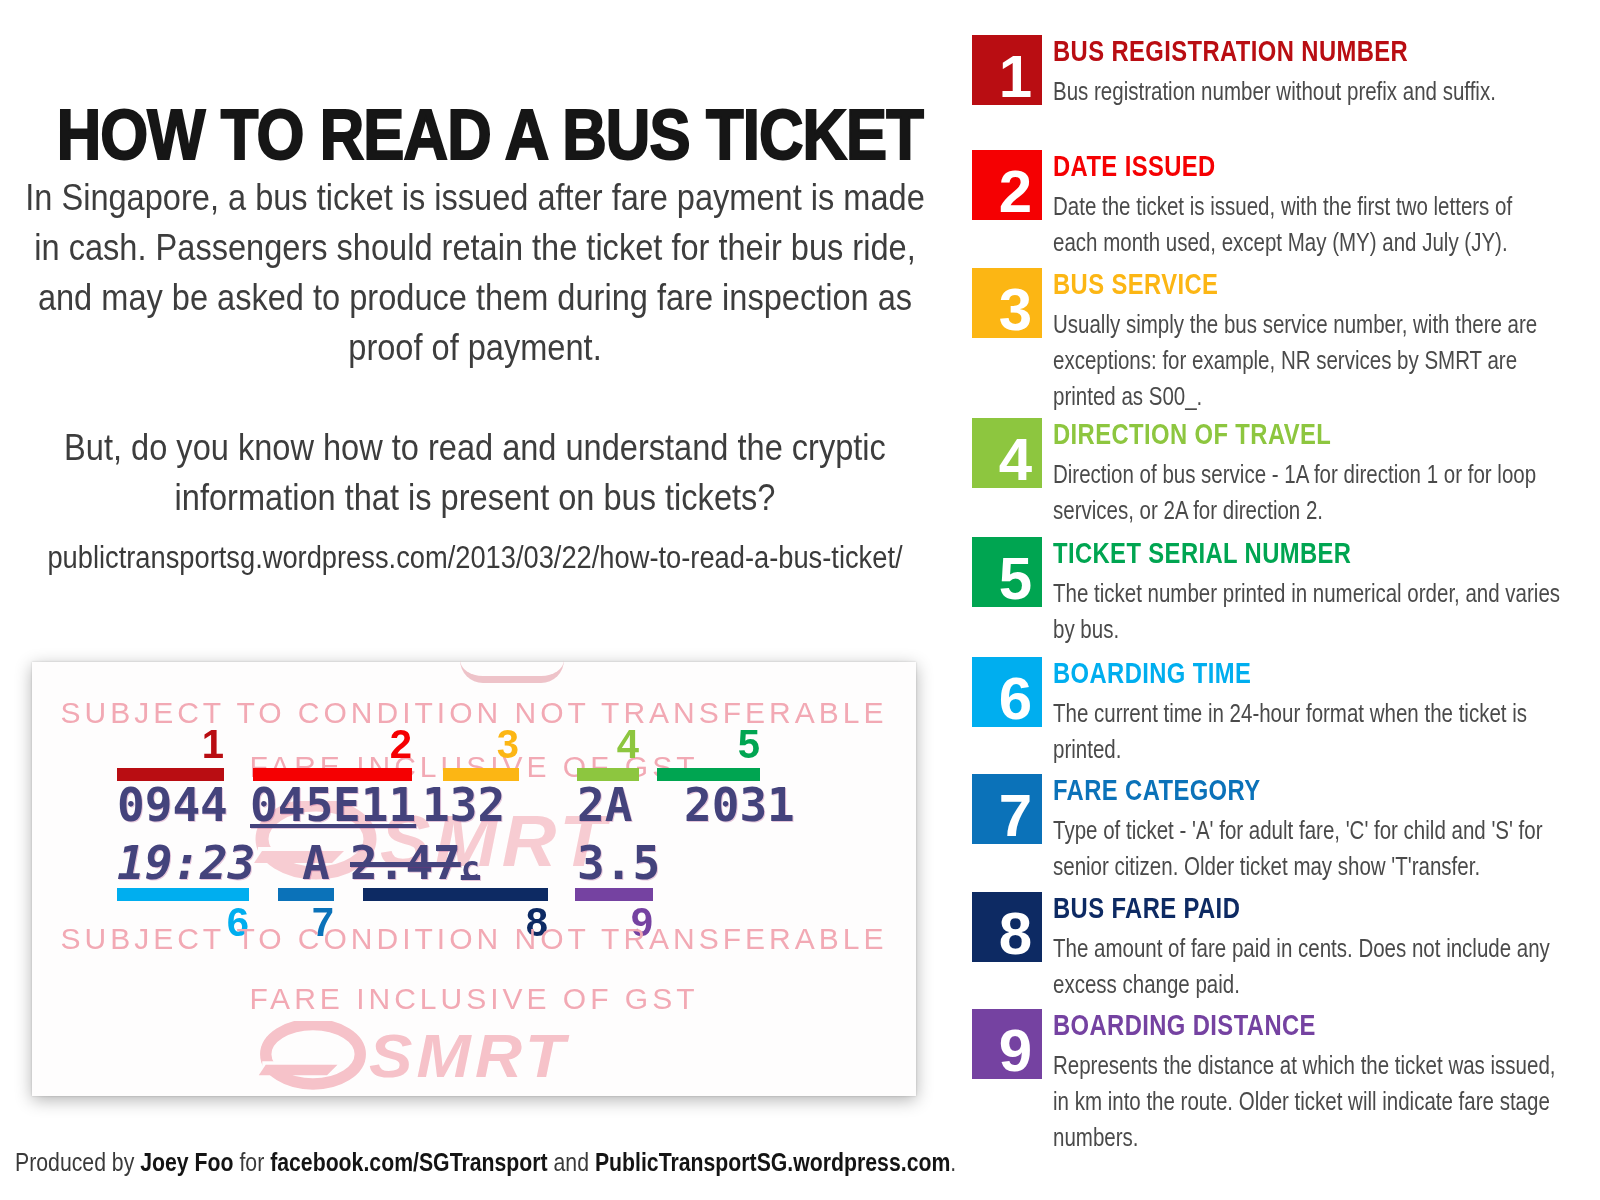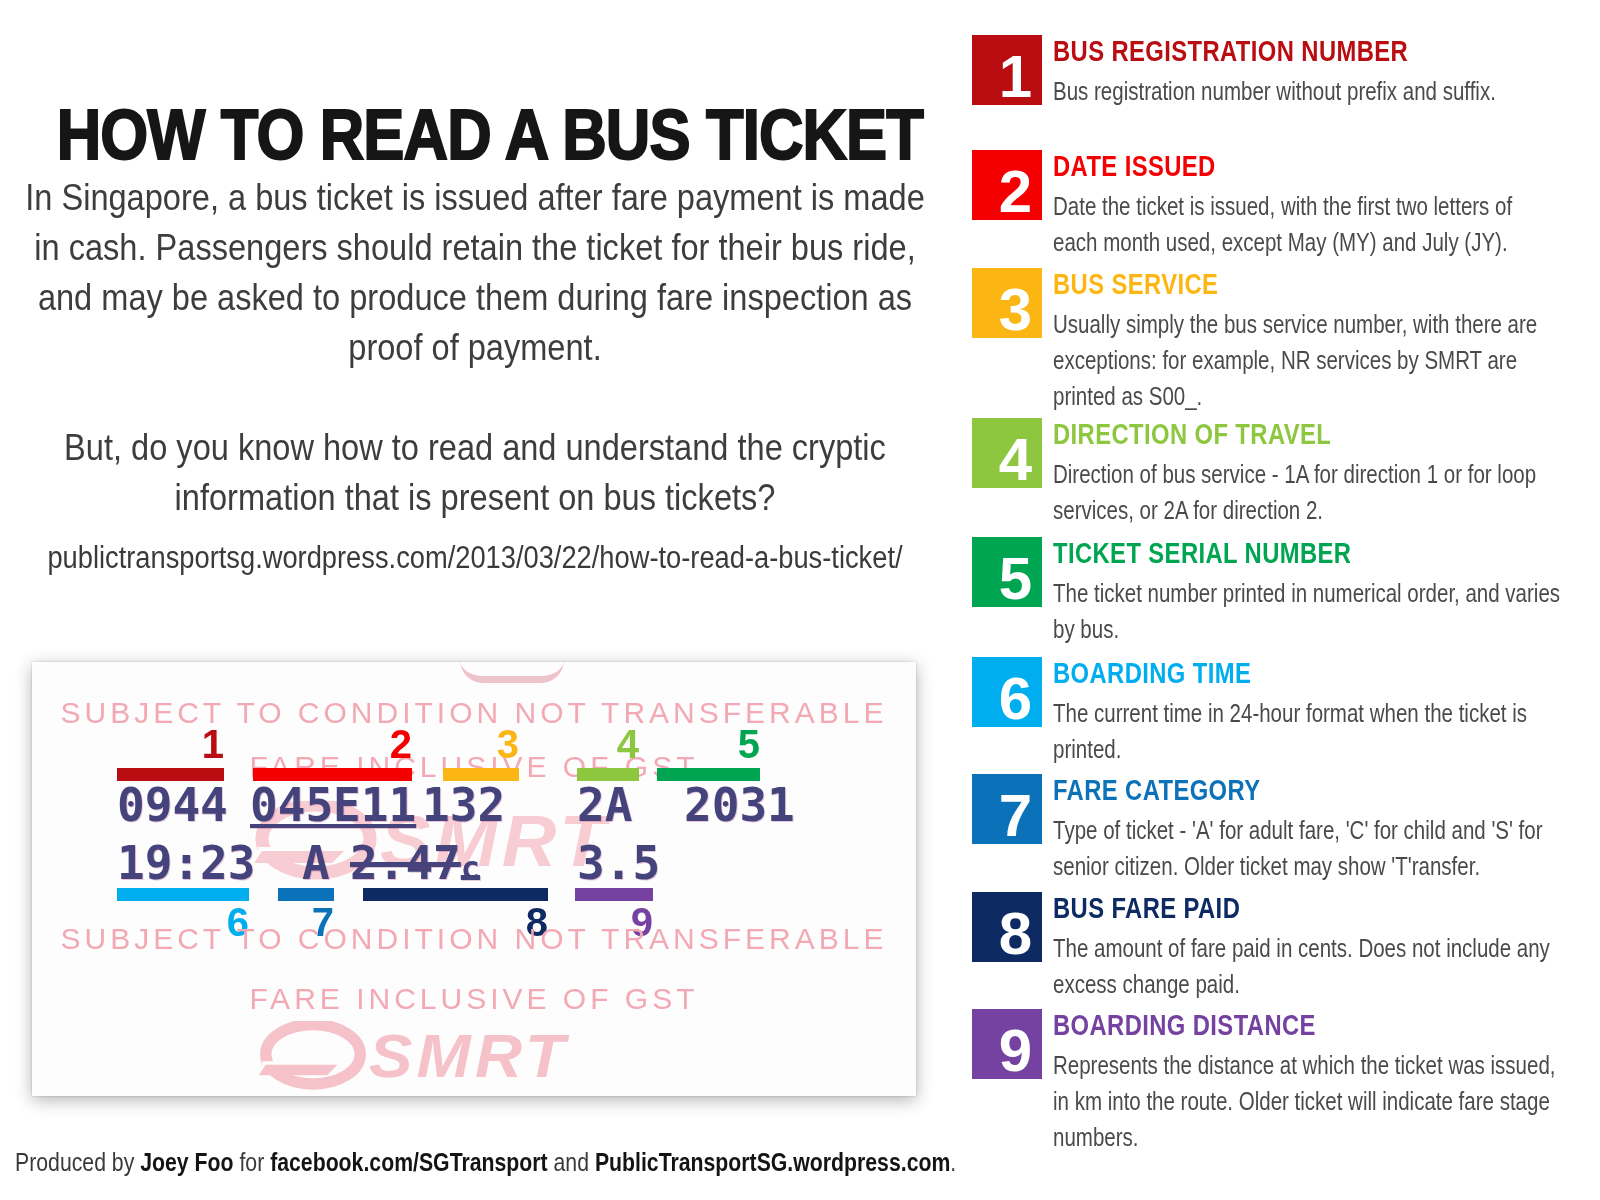--- a/index.html
+++ b/index.html
@@ -100,21 +100,21 @@
 
     <div class="abs dotrow" id="row1" style="left:0;top:118px;width:884px;">
       <span class="abs" style="left:85px;">0944</span>
       <span class="abs" style="left:218px;text-decoration:underline;">045E11</span>
       <span class="abs" style="left:390px;">132</span>
       <span class="abs" style="left:545px;">2A</span>
       <span class="abs" style="left:652px;">2031</span>
     </div>
 
     <div class="abs dotrow" id="row2" style="left:0;top:176px;width:884px;">
-      <span class="abs" style="left:85px;">19:23</span>
+      <span class="abs" style="left:85px;font-style:italic;">19:23</span>
       <span class="abs" style="left:270px;">A</span>
       <span class="abs strike" style="left:318px;"><span>2.47</span><span class="cent">c</span></span>
       <span class="abs" style="left:545px;">3.5</span>
     </div>
 
     <div class="abs mbar2" style="left: 85px; width: 132px; background: rgb(0, 174, 239);"></div>
     <div class="abs mbar2" style="left: 246px; width: 56px; background: rgb(11, 114, 185);"></div>
     <div class="abs mbar2" style="left: 331px; width: 185px; background: rgb(13, 42, 99);"></div>
     <div class="abs mbar2" style="left: 543px; width: 78px; background: rgb(117, 66, 161);"></div>
 

